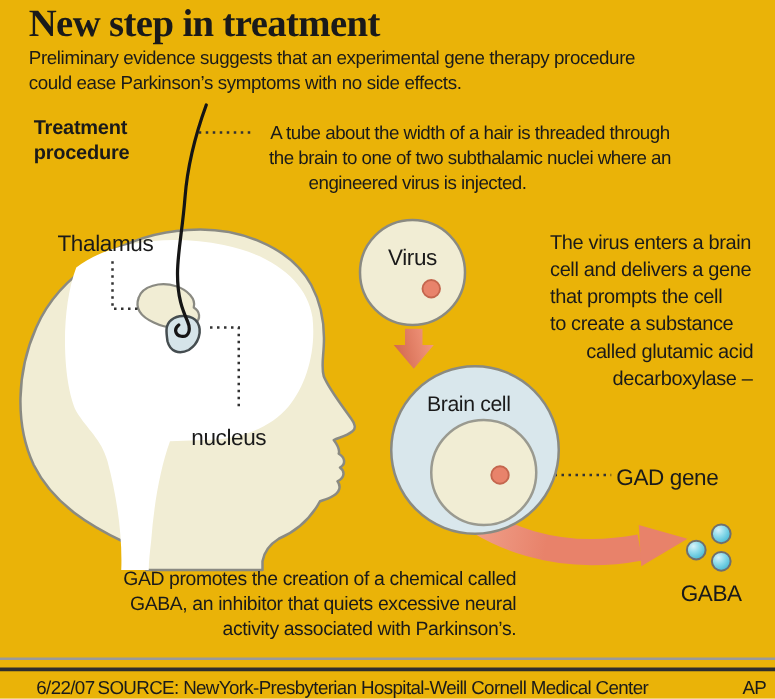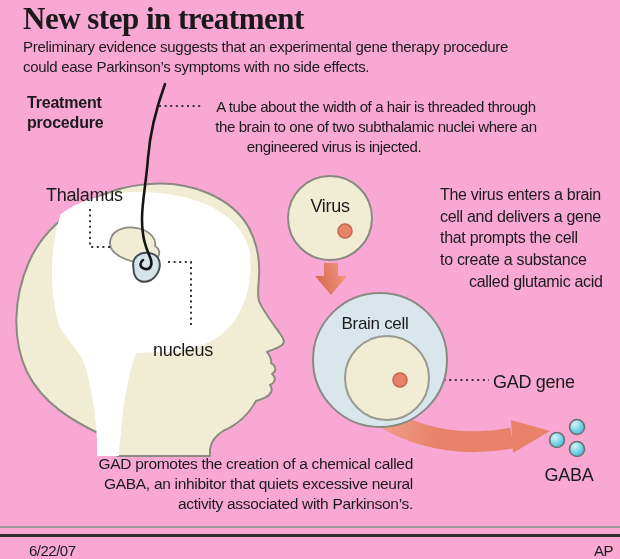--- a/index.html
+++ b/index.html
@@ -1,16 +1,16 @@
 <!DOCTYPE html>
 <html><head>
 <meta charset="utf-8">
 <style>
   html,body{margin:0;padding:0;background:#ffffff;}
-  .stage{position:relative;width:620px;height:559px;background:#f9a8d4;overflow:hidden;
+  .stage{position:relative;width:620px;height:559px;background:#eab308;overflow:hidden;
          font-family:"Liberation Sans",sans-serif;color:#1a1a1a;}
   .abs{position:absolute;}
   .title{font-family:"Liberation Serif",serif;font-weight:bold;font-size:31px;letter-spacing:-0.5px;}
   .sub{font-size:15px;line-height:20px;letter-spacing:-0.3px;}
   .bold16{font-size:16px;line-height:20px;font-weight:bold;letter-spacing:-0.2px;}
   .tubenote{font-size:15px;line-height:20px;letter-spacing:-0.4px;text-align:center;}
   .tubenote .tn-last{margin-right:84px;}
   .lbl18{font-size:18px;letter-spacing:-0.3px;}
   .lbl17{font-size:17px;letter-spacing:-0.3px;}
   .center{text-align:center;}
@@ -111,31 +111,33 @@
   </div>
 
   <div class="abs lbl18 center" style="left:302px;top:196px;width:56px;">Virus</div>
 
   <div class="abs rightnote" style="left:440px;top:184px;">
     <div>The virus enters a brain</div>
     <div>cell and delivers a gene</div>
     <div>that prompts the cell</div>
     <div>to create a substance</div>
     <div>called glutamic acid</div>
+    <div>decarboxylase –</div>
   </div>
 
   <div class="abs lbl17 center" style="left:331px;top:314px;width:88px;">Brain cell</div>
   <div class="abs lbl18" style="left:493px;top:372px;">GAD gene</div>
 
   <div class="abs lbl18 center" style="left:539px;top:465px;width:60px;">GABA</div>
 
   <div class="abs gabanote" style="left:98px;top:454px;width:315px;">
     <div>GAD promotes the creation of a chemical called</div>
     <div>GABA, an inhibitor that quiets excessive neural</div>
     <div>activity associated with Parkinson’s.</div>
   </div>
 
   <div class="abs rule1"></div>
   <div class="abs rule2"></div>
   <div class="abs footer" style="left:5px;top:542px;margin-left:24px;">6/22/07</div>
+  <div class="abs footer" style="left:78px;top:542px;">SOURCE: NewYork-Presbyterian Hospital-Weill Cornell Medical Center</div>
   <div class="abs footer" style="right:7px;top:542px;">AP</div>
 
 </div>
 
 </body></html>

